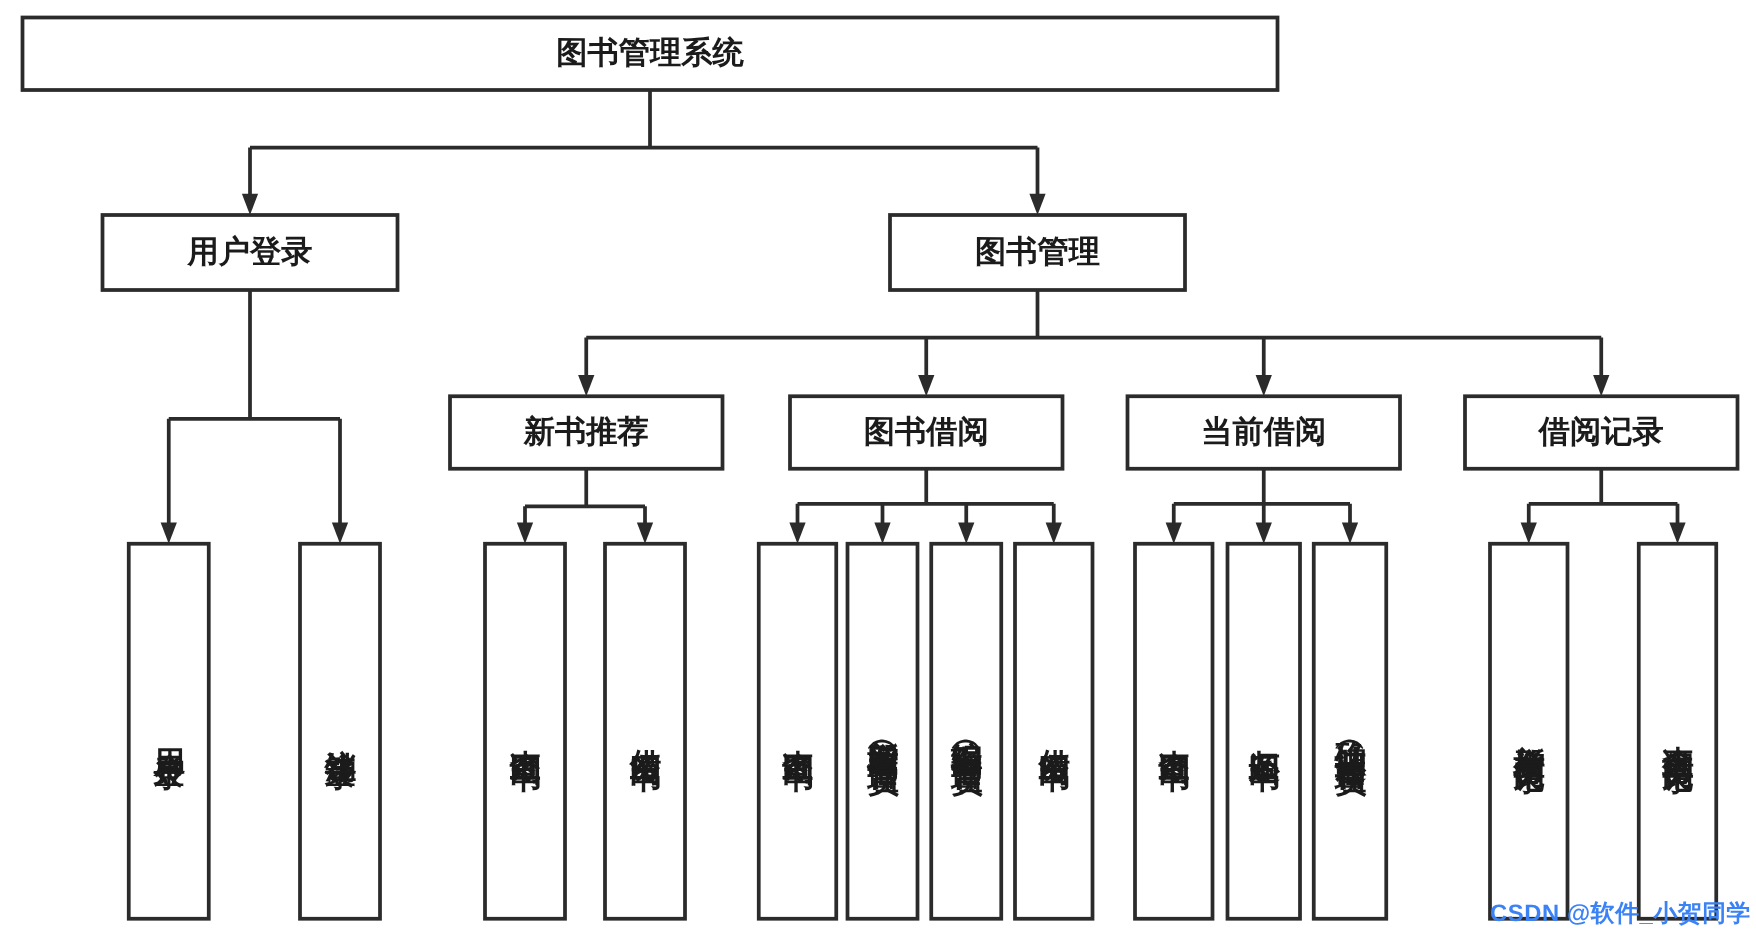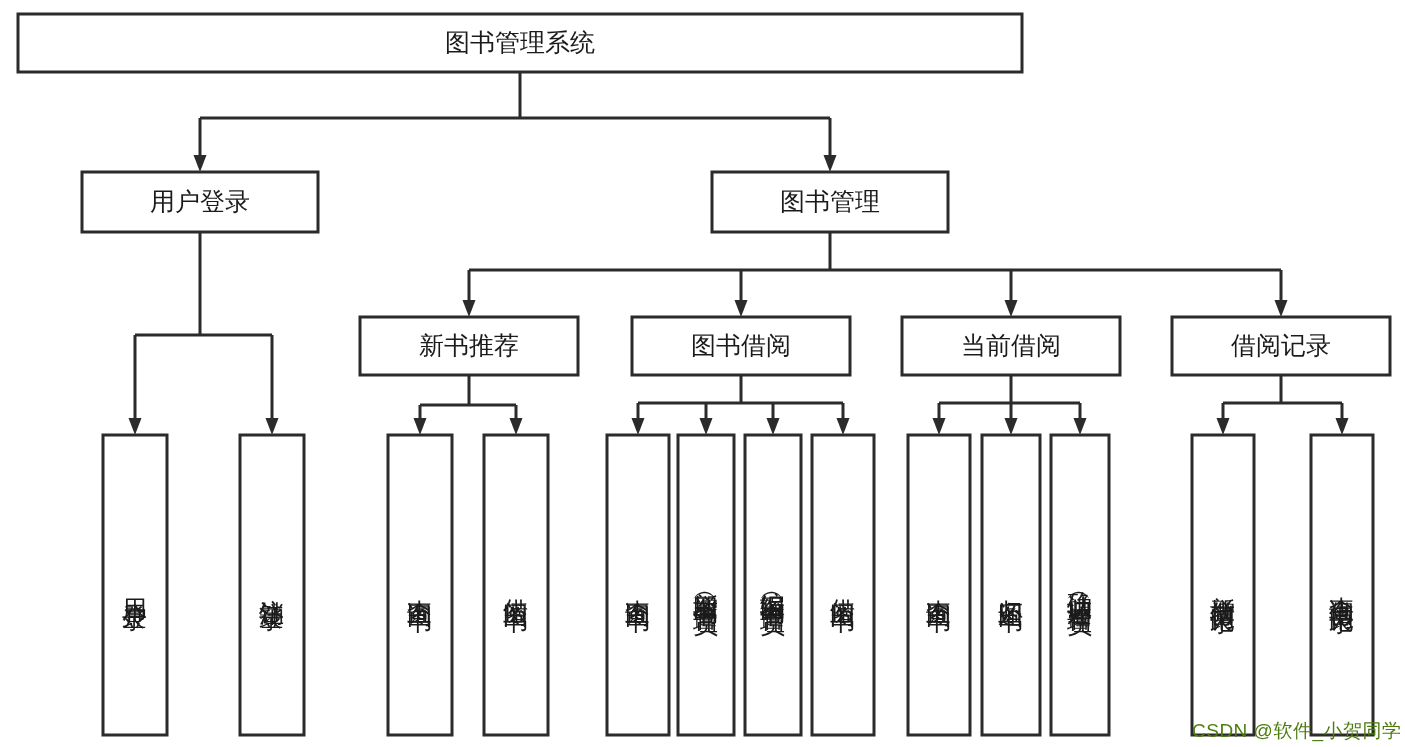--- a/index.html
+++ b/index.html
@@ -9,20 +9,21 @@
   }
   body {
     font-family: "Liberation Sans", "DejaVu Sans", sans-serif;
   }
   #diagram-root {
     position: relative;
     width: 1405px;
     height: 747px;
     background: #ffffff;
     overflow: hidden;
+    font-weight: bold;
   }
   svg#diagram-svg {
     position: absolute;
     left: 0;
     top: 0;
     width: 1405px;
     height: 747px;
     display: block;
   }
   .node-box {
@@ -60,21 +61,21 @@
     align-items: center;
     justify-content: center;
     text-align: center;
     white-space: nowrap;
     pointer-events: none;
   }
   .watermark {
     position: absolute;
     font-family: "Liberation Sans", "DejaVu Sans", sans-serif;
     font-size: 19px;
-    color: #4d7c0f;
+    color: #3b82f6;
     white-space: nowrap;
     letter-spacing: 0.5px;
   }
 </style>
 </head>
 <body>
 
 <div id="diagram-root">
   <svg id="diagram-svg" viewBox="0 0 1405 747">
       <g>

